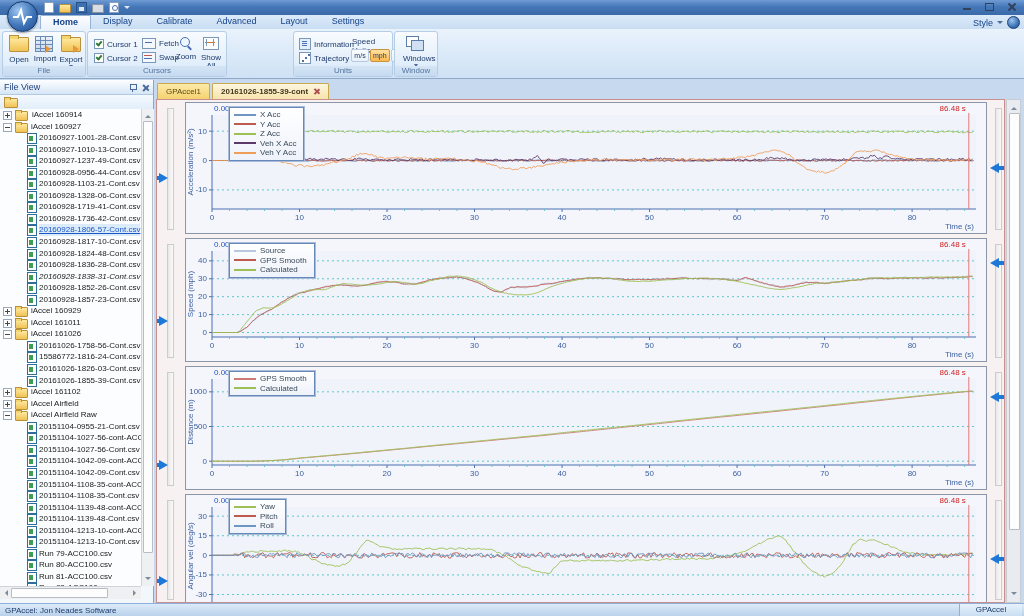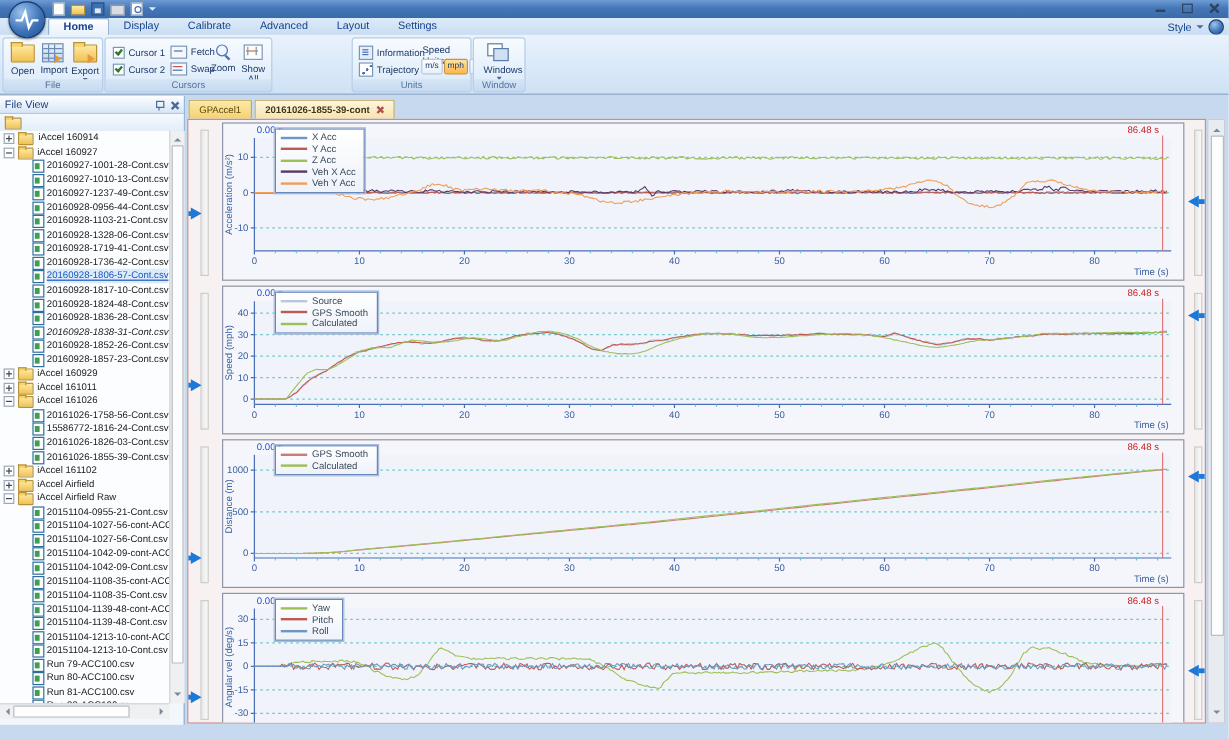--- a/index.html
+++ b/index.html
@@ -890,13 +890,17 @@
       <div class="mk r" style="left: 2px; top: 476px;"></div>
       <div class="mk l" style="left: 828px; top: 454px;"></div>
     </div>
 
   <div class="mainvs">
     <div class="sarrow" style="left:4px;top:4px;border-bottom-color:#7a8a9a;"></div>
     <div class="thumb" style="left:2px;top:13px;width:9px;height:415px;"></div>
     <div class="sarrow" style="left:4px;bottom:4px;border-top-color:#7a8a9a;"></div>
   </div>
 
+  <div class="statusbar">
+    <span class="sb-left">GPAccel: Jon Neades Software</span>
+    <span class="sb-right">GPAccel</span>
+  </div>
 </div>
 
 </body></html>

